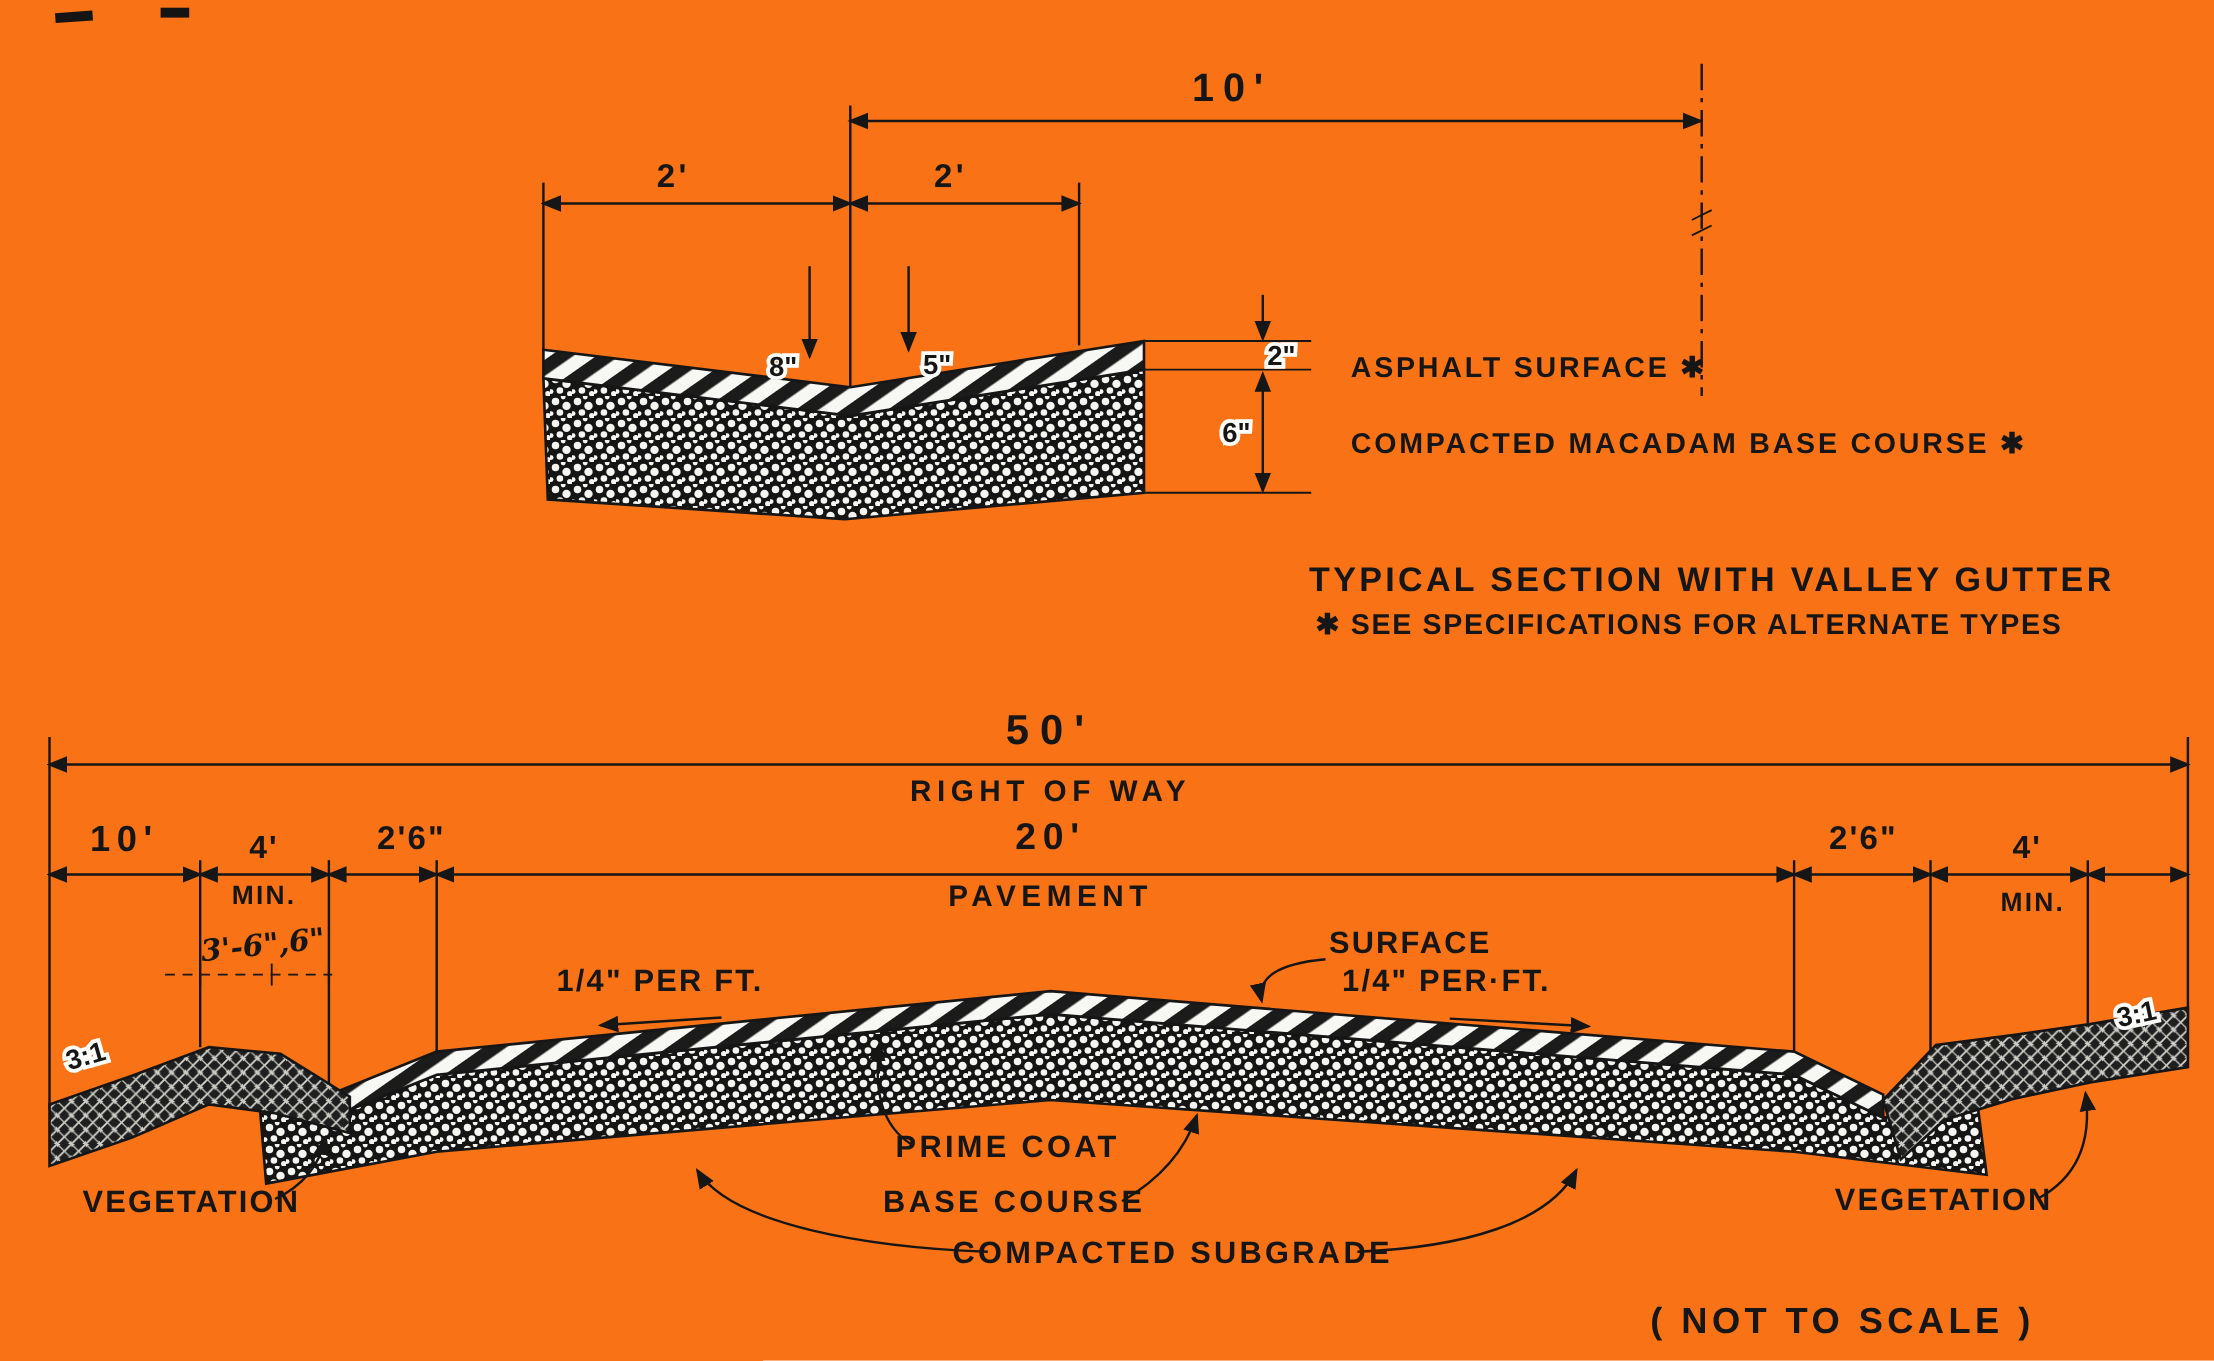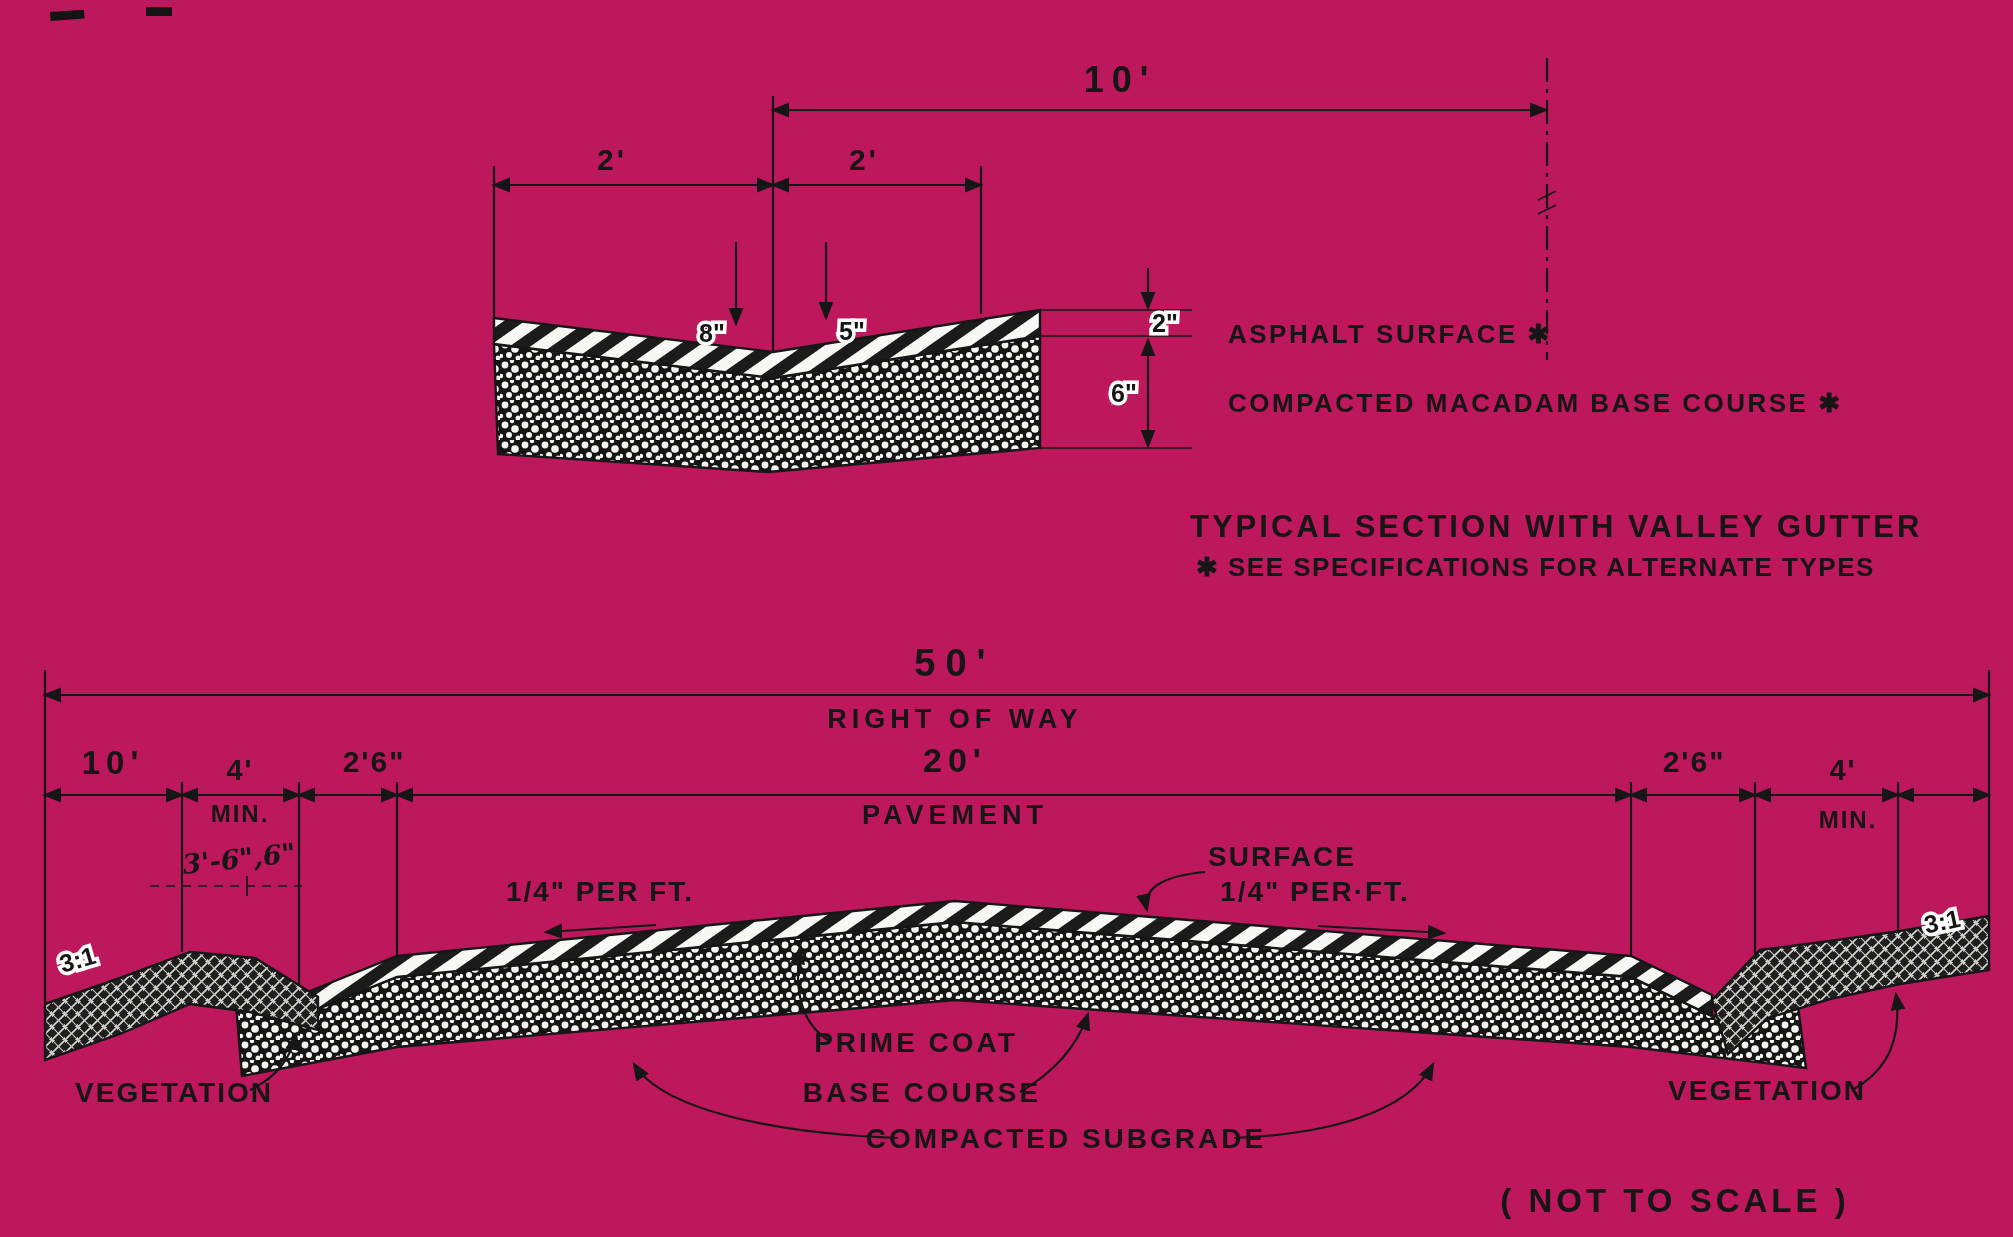--- a/index.html
+++ b/index.html
@@ -1,16 +1,16 @@
 <!DOCTYPE html>
 <html><head>
 <meta charset="utf-8">
 <style>
   html,body{margin:0;padding:0;background:#ffffff;}
-  .sheet{width:2013px;height:1237px;background:#be185d;position:relative;overflow:hidden;}
+  .sheet{width:2013px;height:1237px;background:#f97316;position:relative;overflow:hidden;}
   svg{display:block;}
   text{font-family:"Liberation Sans",sans-serif;font-weight:700;fill:#161616;}
   .hand{font-family:"DejaVu Serif",serif;font-style:italic;font-weight:600;}
   .ln{stroke:#161616;stroke-width:2.2;fill:none;}
   .thin{stroke-width:1.7;}
   .dashdot{stroke-dasharray:24 7 4 7;}
   .dash{stroke-dasharray:9 7;}
   .shape{stroke:#161616;stroke-width:2.4;}
   .halo{stroke:#fdfdfb;stroke-width:7px;paint-order:stroke;}
 </style>

